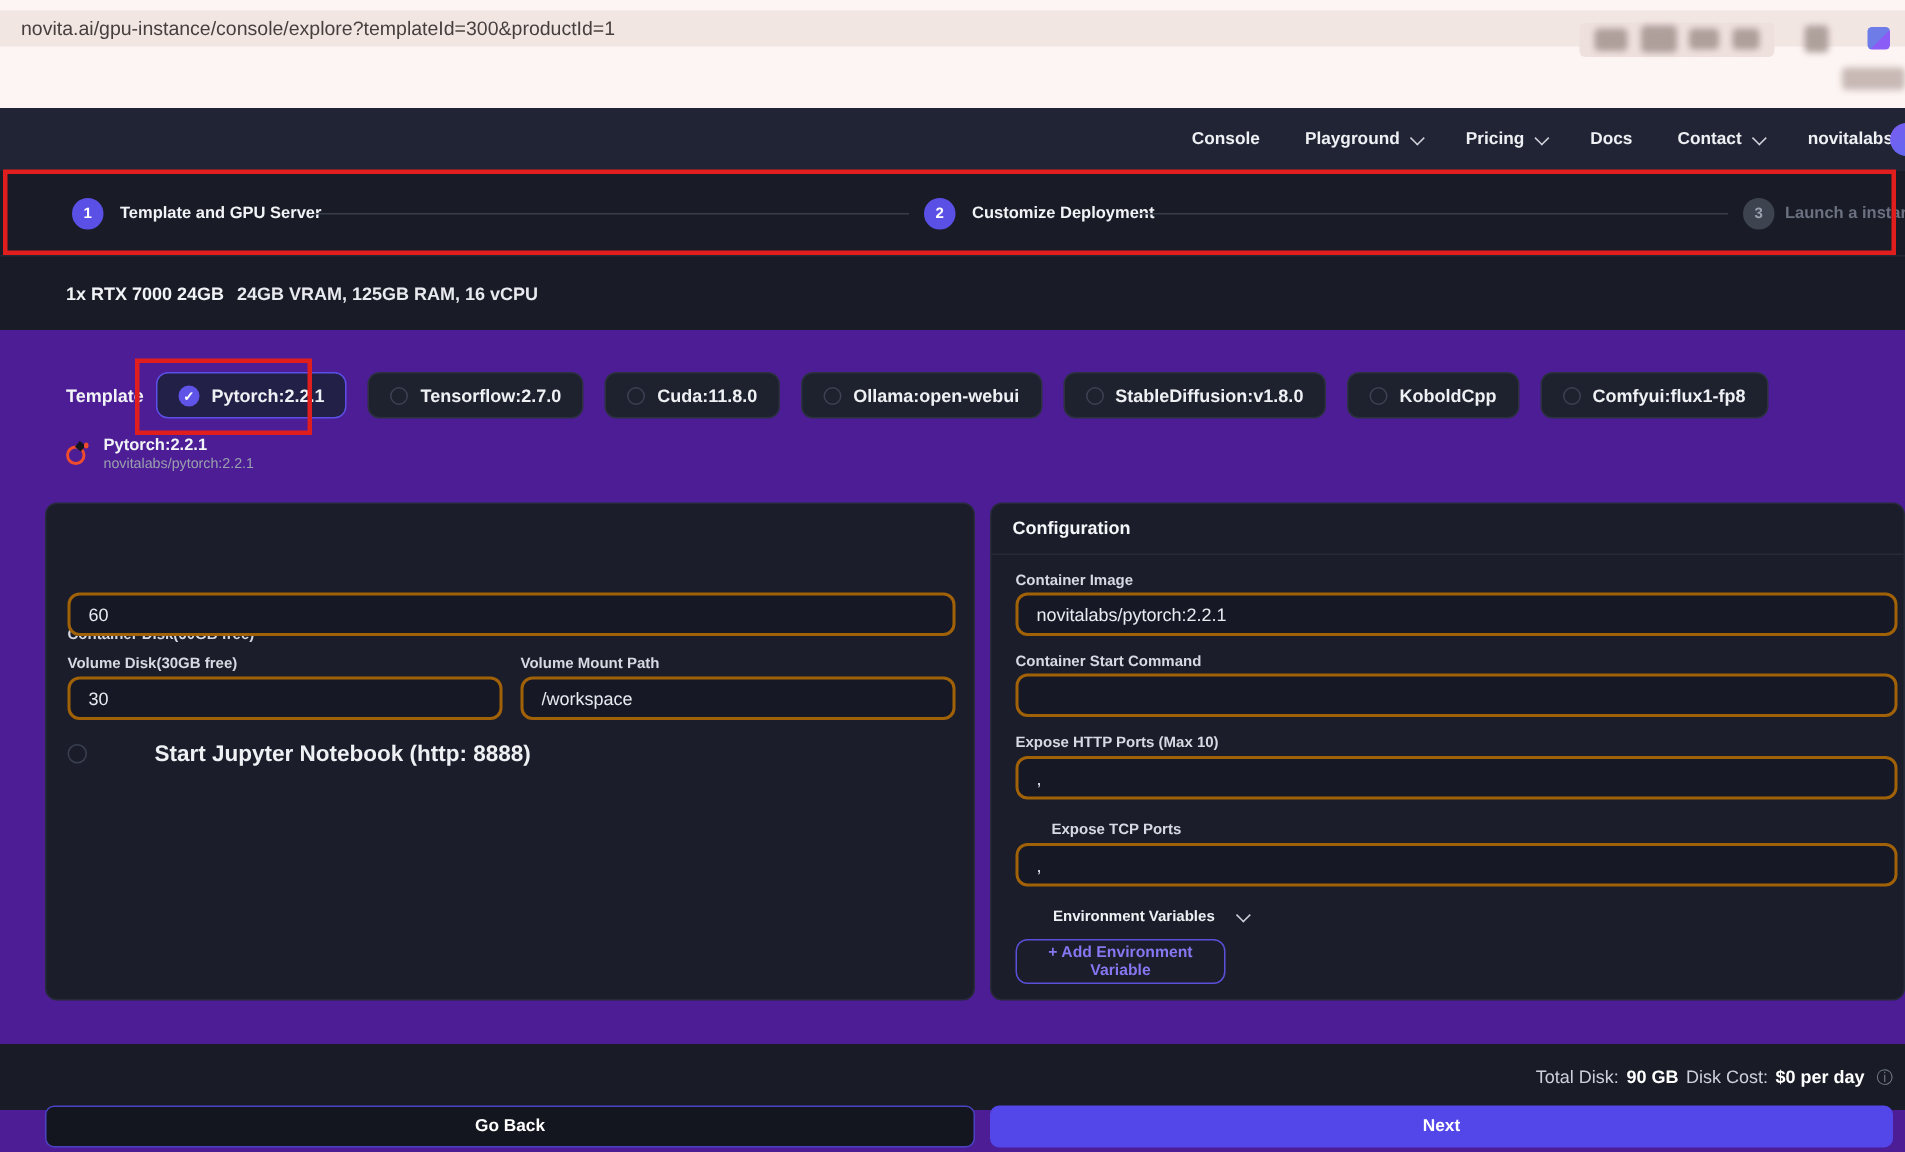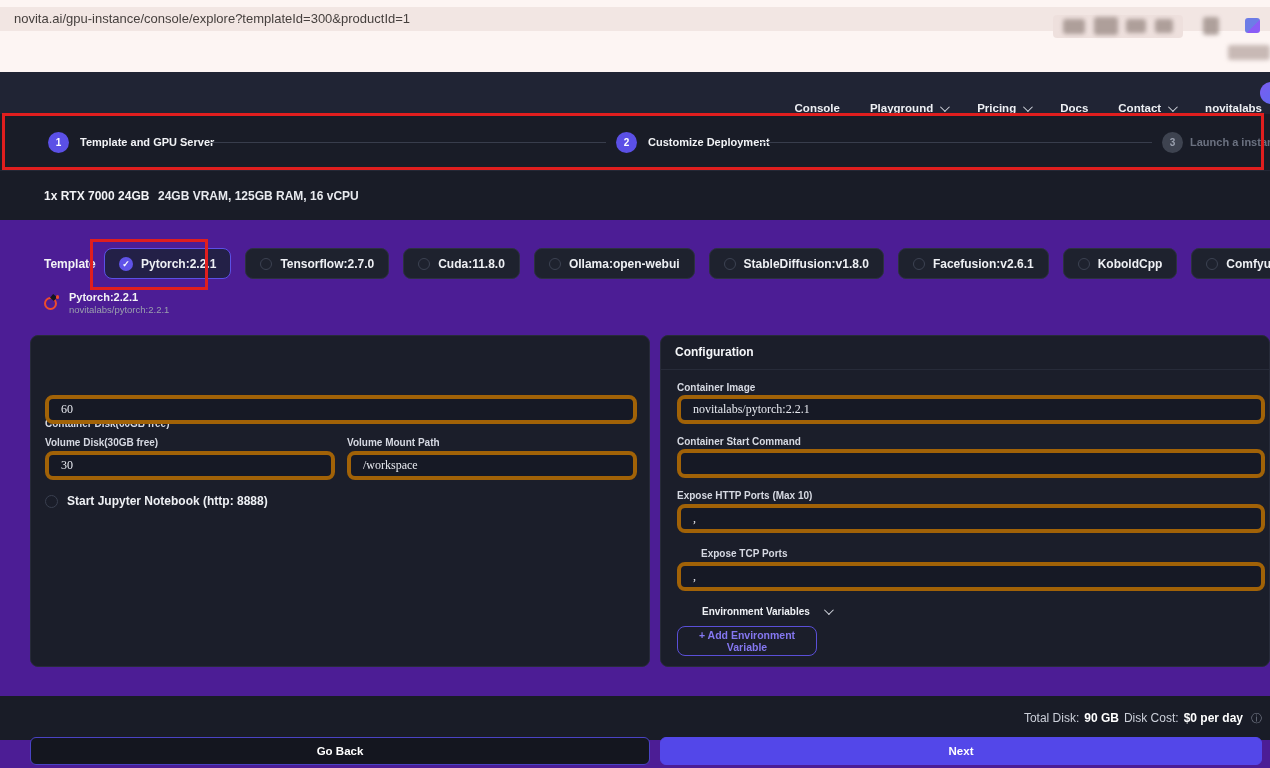--- a/index.html
+++ b/index.html
@@ -11,21 +11,21 @@
   .url-row { position:absolute; left:0; top:7px; width:1270px; height:24px; background:#f2e6e3; }
   .url-text { position:absolute; left:14px; top:0; line-height:24px; font-size:13px; color:#453f3d; }
   .chrome-pill { position:absolute; left:1053px; top:8px; width:130px; height:23px; background:#eee0dd; border-radius:4px; }
   .blur-ic { position:absolute; background:#a3948f; border-radius:3px; filter:blur(2px); opacity:.85; }
   .blue-ic { position:absolute; left:1245px; top:11px; width:15px; height:15px; border-radius:3px;
              background:linear-gradient(135deg,#6d7ce6 55%,#8b5cf6 55%); }
   .blur-low { position:absolute; left:1228px; top:45px; width:42px; height:15px; background:#c8b9b5; border-radius:3px; filter:blur(2px); }
 
   
   .navbar { position:absolute; left:0; top:72px; width:1270px; height:42px; background:#202434; }
-  .nav-items { position:absolute; right:8px; top:0; height:42px; display:flex; align-items:flex-end; gap:30px; }
+  .nav-items { position:absolute; right:8px; top:0; height:42px; display:flex; align-items:center; gap:30px; }
   .nav-item { display:flex; align-items:center; gap:7px; color:#eef0f4; font-size:11.5px; font-weight:bold; cursor:pointer; white-space:nowrap; }
   .chev { width:7px; height:7px; border-right:1.5px solid #cfd2da; border-bottom:1.5px solid #cfd2da;
           transform:rotate(45deg) translateY(-2px); display:inline-block; }
   .avatar { position:absolute; right:-12px; top:82px; width:22px; height:22px; border-radius:50%;
             background:linear-gradient(135deg,#7b5cf0,#5a6cf0); }
 
   
   .stepper-band { position:absolute; left:0; top:114px; width:1270px; height:56px; background:#191c27; }
   .step-circle { position:absolute; top:18px; width:21px; height:21px; border-radius:50%; background:#5b50e6;
                  color:#fff; font-size:10px; font-weight:bold; display:flex; align-items:center; justify-content:center; }
@@ -58,25 +58,25 @@
   .pt-gap  { position:absolute; left:7px; top:0px; width:5px; height:5px; background:#13151e; transform:rotate(40deg); }
   .pt-dot  { position:absolute; right:0px; top:0px; width:3.5px; height:3.5px; border-radius:50%; background:#ee4c2c; }
   .sel-tpl-title { font-size:11px; font-weight:bold; color:#f2f3f6; line-height:13px; }
   .sel-tpl-sub { font-size:9.5px; color:#9aa0ad; line-height:12px; }
 
   
   .panel { position:absolute; top:335px; height:332px; background:#1b1e2a; border:1px solid #272b39; border-radius:8px; }
   .panel-hd { height:34px; line-height:33px; padding:0 14px; font-size:12px; font-weight:bold; color:#f5f6f9;
               border-bottom:1px solid #272b39; }
   .fld-label { position:absolute; font-size:10px; font-weight:bold; color:#d6d9e2; white-space:nowrap; }
-  .fld-input { position:absolute; height:29px; background:#161925; border:4px solid #a16207; border-radius:8px;
-               color:#e8eaf0; font-size:12px; padding:0 12px; font-family:Liberation Serif, serif; outline:none; }
+  .fld-input { position:absolute; height:29px; background:#161925; border:2px solid #a16207; border-radius:8px;
+               color:#e8eaf0; font-size:12px; padding:0 12px; font-family:Liberation Sans, sans-serif; outline:none; }
   .jup-row { position:absolute; left:14px; top:158px; display:flex; align-items:center; gap:9px; }
   .jup-check { width:13px; height:13px; border-radius:50%; border:1px solid #3a4050; background:#1a1d29; }
-  .jup-label { font-size:12px; font-weight:bold; color:#eef0f4; }
+  .jup-label { font-size:15px; font-weight:bold; color:#eef0f4;margin-left:36px; }
   .env-row { position:absolute; left:16px; top:270px; display:flex; align-items:center; gap:14px; }
   .env-label { font-size:10px; font-weight:bold; color:#eef0f4;margin-left:25px; }
   .add-env { position:absolute; left:16px; top:290px; width:140px; height:30px; background:transparent;
              border:1px solid #5a4fd8; border-radius:8px; color:#8477f0; font-size:10.5px; font-weight:bold;
              line-height:12px; text-align:center; cursor:pointer; font-family:"Liberation Sans",sans-serif; }
 
   
   .total-band { position:absolute; left:0; top:696px; width:1270px; height:44px; background:#191c27;
                 display:flex; align-items:center; justify-content:flex-end; padding-right:8px; gap:5px;
                 font-size:12px; color:#ccd0da; }
@@ -162,24 +162,20 @@
       <span class="radio"></span>
       <span>Cuda:11.8.0</span>
     </div>
     <div class="chip">
       <span class="radio"></span>
       <span>Ollama:open-webui</span>
     </div>
     <div class="chip">
       <span class="radio"></span>
       <span>StableDiffusion:v1.8.0</span>
-    </div>
-    <div class="chip">
-      <span class="radio"></span>
-      <span>Facefusion:v2.6.1</span>
     </div>
     <div class="chip">
       <span class="radio"></span>
       <span>KoboldCpp</span>
     </div>
     <div class="chip">
       <span class="radio"></span>
       <span>Comfyui:flux1-fp8</span>
     </div>
 

